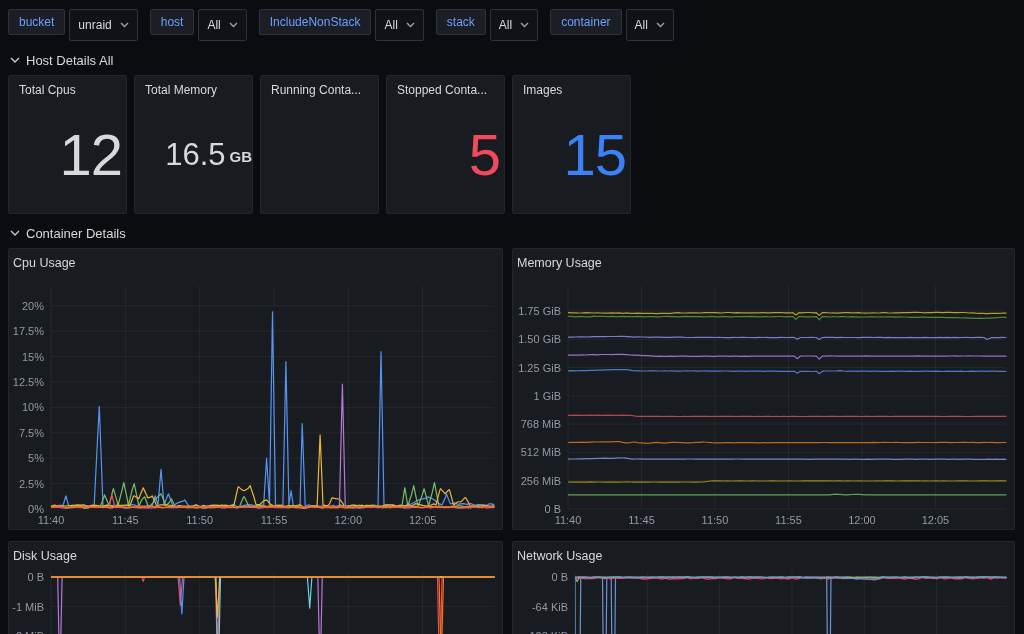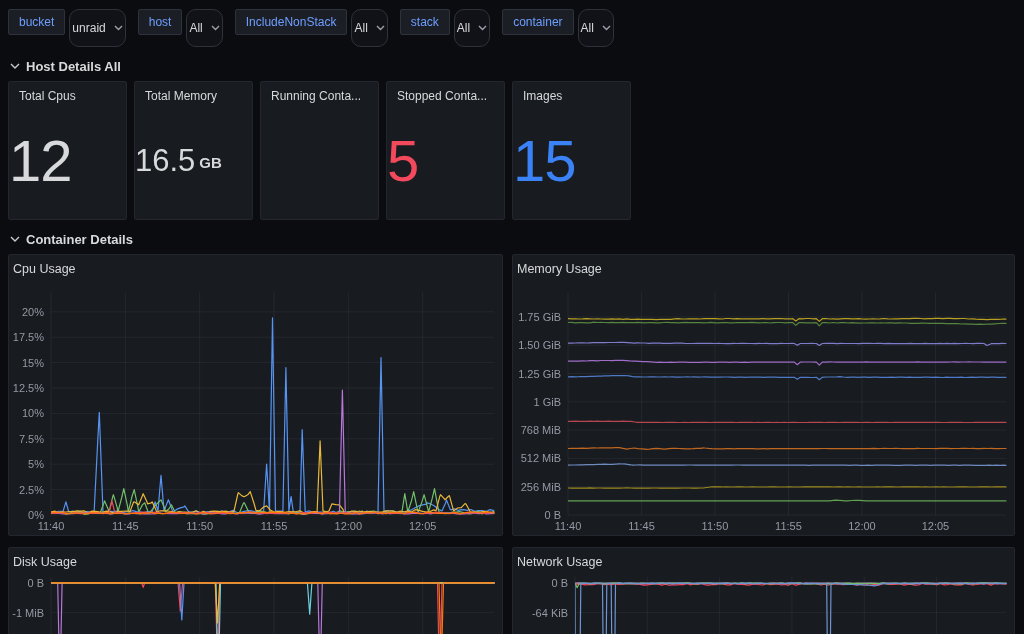--- a/index.html
+++ b/index.html
@@ -3,33 +3,33 @@
 <meta charset="utf-8">
 <style>
   *{margin:0;padding:0;box-sizing:border-box}
   html,body{width:1024px;height:634px;overflow:hidden;background:#0b0c10;
     font-family:"Liberation Sans",sans-serif;color:#d8d9da}
   .filters{display:flex;gap:12px;padding:9px 8px 0 8px;align-items:flex-end}
   .filter{display:flex;gap:4px}
   .filter-label{height:26px;display:flex;align-items:center;padding:0 10px;
     background:#1b1e25;border:1px solid #2e323b;border-radius:2px;
     color:#6e9fff;font-size:12px;font-weight:500;cursor:pointer;white-space:nowrap}
-  .filter-value{height:38px;display:flex;align-items:center;gap:8px;padding:0 2px;
-    background:#111218;border:1px solid #2e323b;border-radius:10px;
+  .filter-value{height:32px;display:flex;align-items:center;gap:8px;padding:0 8px;
+    background:#111218;border:1px solid #2e323b;border-radius:2px;
     color:#d8d9da;font-size:12px;cursor:pointer;white-space:nowrap}
   .chev svg{display:block}
   .row-header{display:flex;align-items:center;gap:6px;margin:10px 0 0 10px;
-    height:18px;color:#d8d9da;font-size:13px;font-weight:700;cursor:pointer}
+    height:18px;color:#d8d9da;font-size:13px;font-weight:400;cursor:pointer}
   .stats-row{display:flex;gap:7px;margin:6px 8px 0 8px}
   .stat-panel{width:119px;height:139px;background:#181b20;border:1px solid #23262e;
     border-radius:2px;position:relative}
   .stat-title{padding:7px 22px 0 10px;font-size:12px;color:#d8d9da;
     white-space:nowrap;overflow:hidden}
   .stat-value{position:absolute;top:24px;left:0;right:0;bottom:4px;display:flex;
-    align-items:center;justify-content:flex-start;font-size:58px;font-weight:500;
+    align-items:center;justify-content:flex-end;font-size:58px;font-weight:500;
     letter-spacing:-1px}
   .stat-value--md{font-size:31px;letter-spacing:0}
   .stat-unit{font-size:15px;margin-left:4px;margin-top:4px;font-weight:700}
   .charts-row{display:flex;gap:9px;margin:6px 8px 0 8px}
   .charts-row--second{margin-top:11px}
   .chart-panel{position:relative;background:#181b20;border:1px solid #23262e;
     border-radius:2px;overflow:hidden}
   .chart-title{position:absolute;top:0;left:0;right:0;padding:7px 4px;
     font-size:12.5px;font-weight:500;color:#d8d9da;z-index:2}
   .chart-panel svg{display:block}

